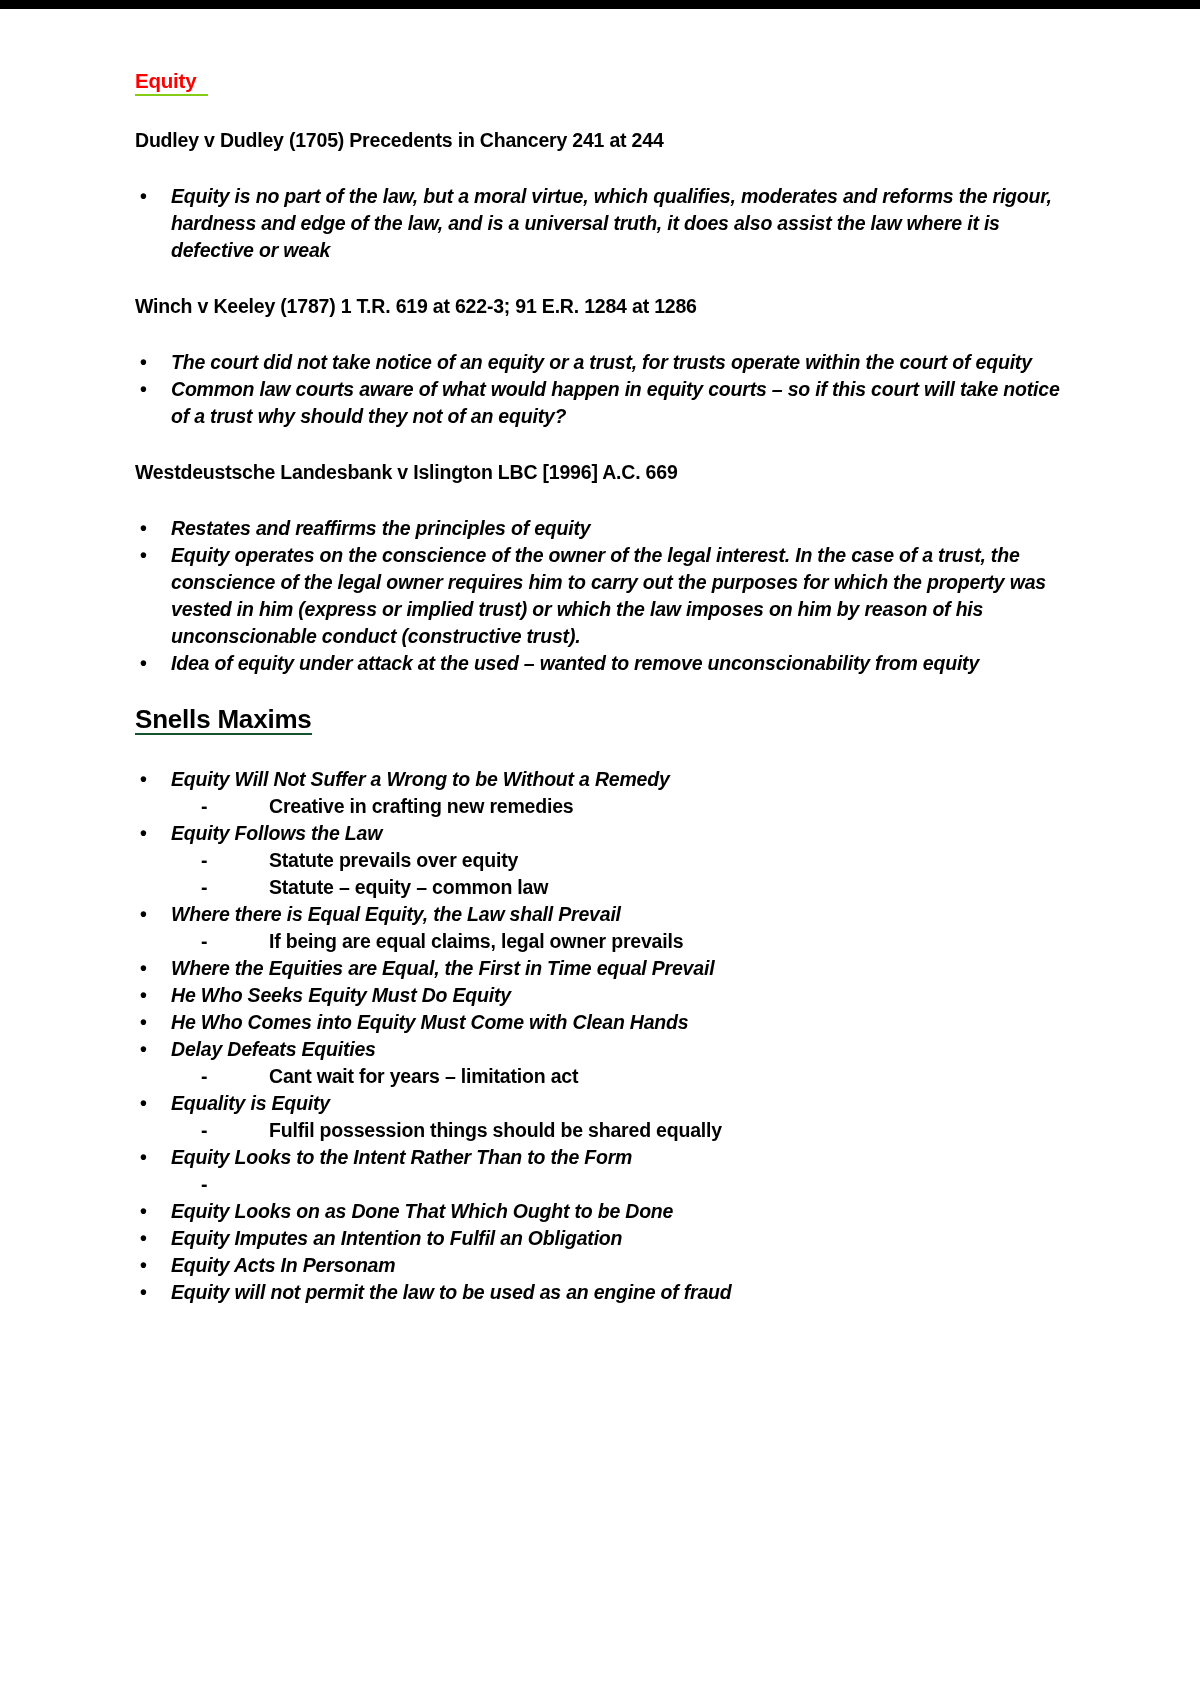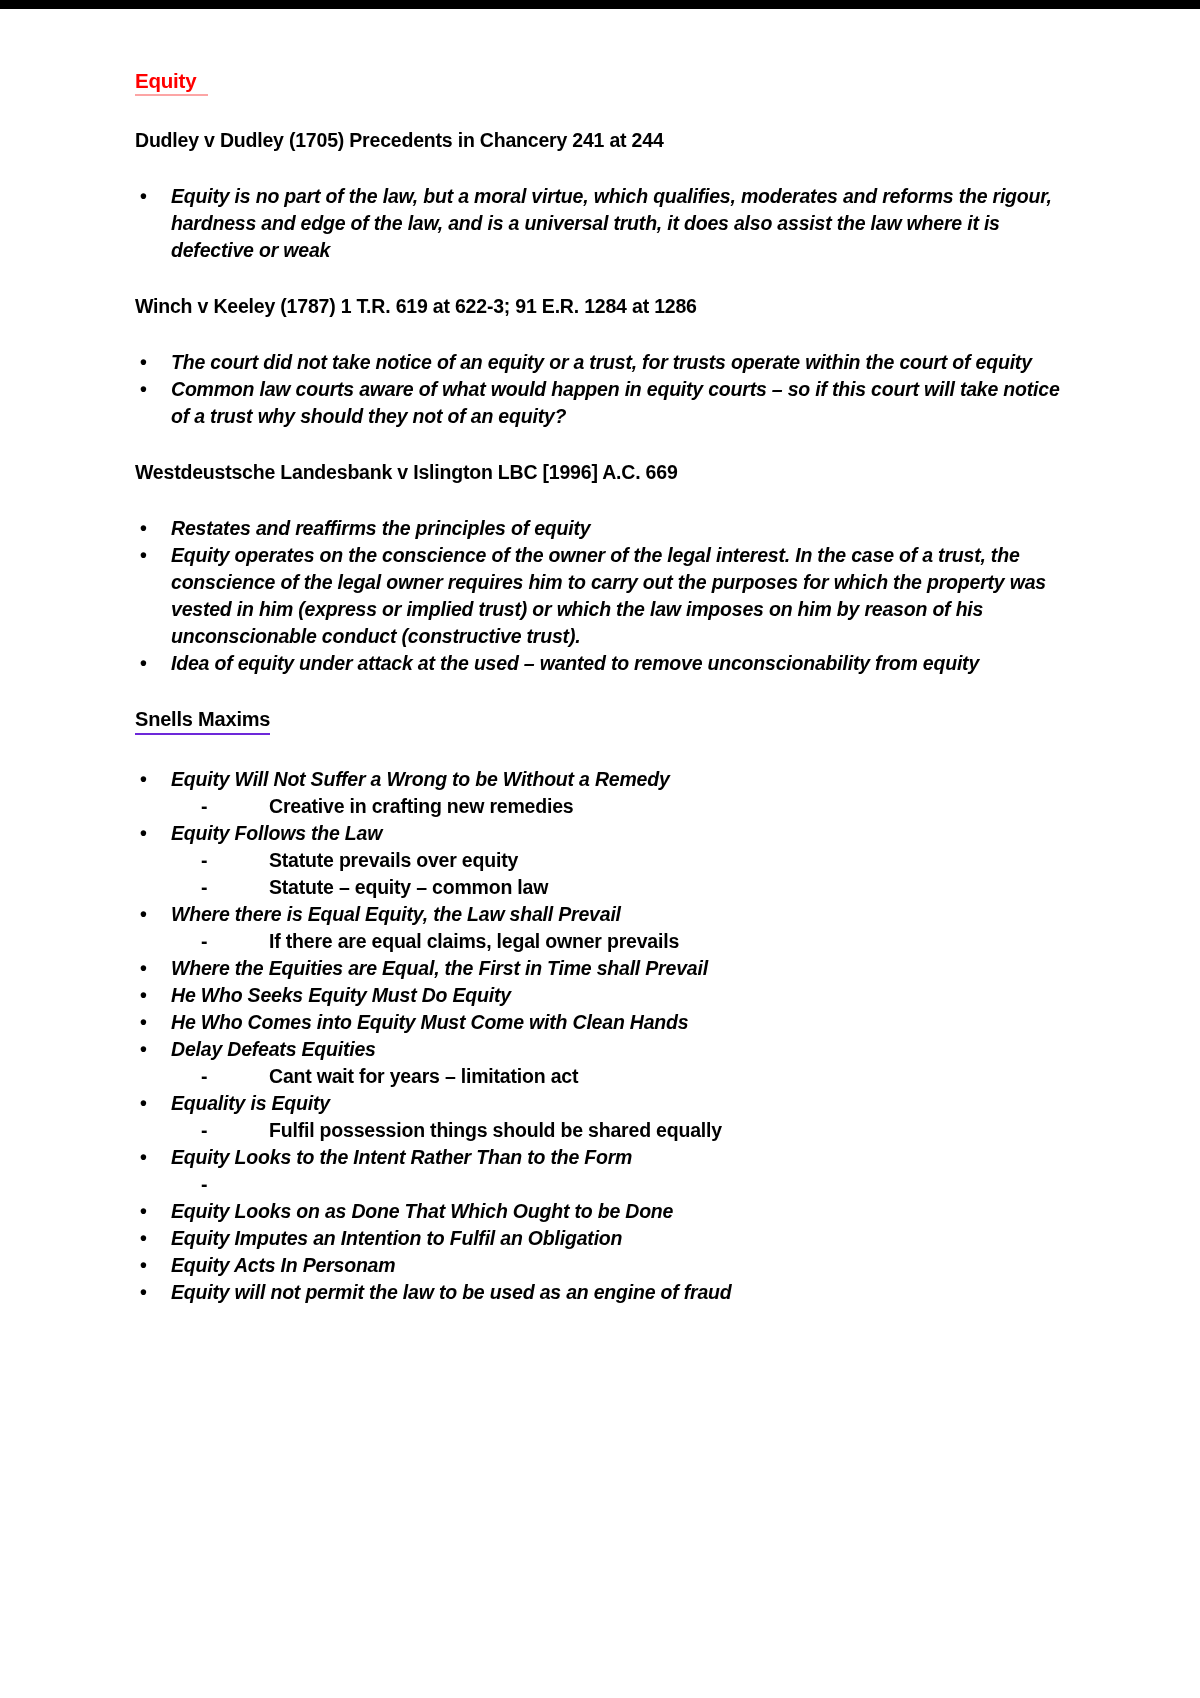--- a/index.html
+++ b/index.html
@@ -15,29 +15,29 @@
     font-size: 19.5px;
     letter-spacing: -0.2px;
     line-height: 27px;
     font-weight: 700;
     box-sizing: border-box;
   }
   .doc-title { margin-bottom: 42px; }
   .red-heading { margin: 0 0 31px 0; }
   .red-heading .hd {
     display: inline-block;
-    border-bottom: 2px solid #fca5a5;
+    border-bottom: 2px solid #84cc16;
     padding-right: 12px;
     font-size: 20.5px;
   }
   .sub-heading { margin: 16px 0 31px 0; }
   .sub-heading .hd {
     display: inline-block;
-    border-bottom: 2px solid #6d28d9;
-    font-size: 20px;
+    border-bottom: 2px solid #14532d;
+    font-size: 26px;
     text-align: right;
   }
   .case-line { margin-bottom: 29px; }
   .case-rest { font-weight: 700; }
   .bullet-list { margin-bottom: 29px; }
   .bullet-item { display: flex; }
   .bullet-marker { flex: 0 0 36px; padding-left: 5px; box-sizing: border-box; }
   .bullet-text { flex: 1; font-style: italic; }
   .sub-item { display: flex; padding-left: 66px; }
   .sub-marker { flex: 0 0 31px; }
@@ -104,25 +104,25 @@
         <div class="sub-item">
           <span class="sub-marker">-</span>
           <span class="sub-text">Statute – equity – common law</span>
         </div>
         <div class="bullet-item">
           <span class="bullet-marker">•</span>
           <span class="bullet-text">Where there is Equal Equity, the Law shall Prevail</span>
         </div>
         <div class="sub-item">
           <span class="sub-marker">-</span>
-          <span class="sub-text">If there are equal claims, legal owner prevails</span>
+          <span class="sub-text">If being are equal claims, legal owner prevails</span>
         </div>
         <div class="bullet-item">
           <span class="bullet-marker">•</span>
-          <span class="bullet-text">Where the Equities are Equal, the First in Time shall Prevail</span>
+          <span class="bullet-text">Where the Equities are Equal, the First in Time equal Prevail</span>
         </div>
         <div class="bullet-item">
           <span class="bullet-marker">•</span>
           <span class="bullet-text">He Who Seeks Equity Must Do Equity</span>
         </div>
         <div class="bullet-item">
           <span class="bullet-marker">•</span>
           <span class="bullet-text">He Who Comes into Equity Must Come with Clean Hands</span>
         </div>
         <div class="bullet-item">

